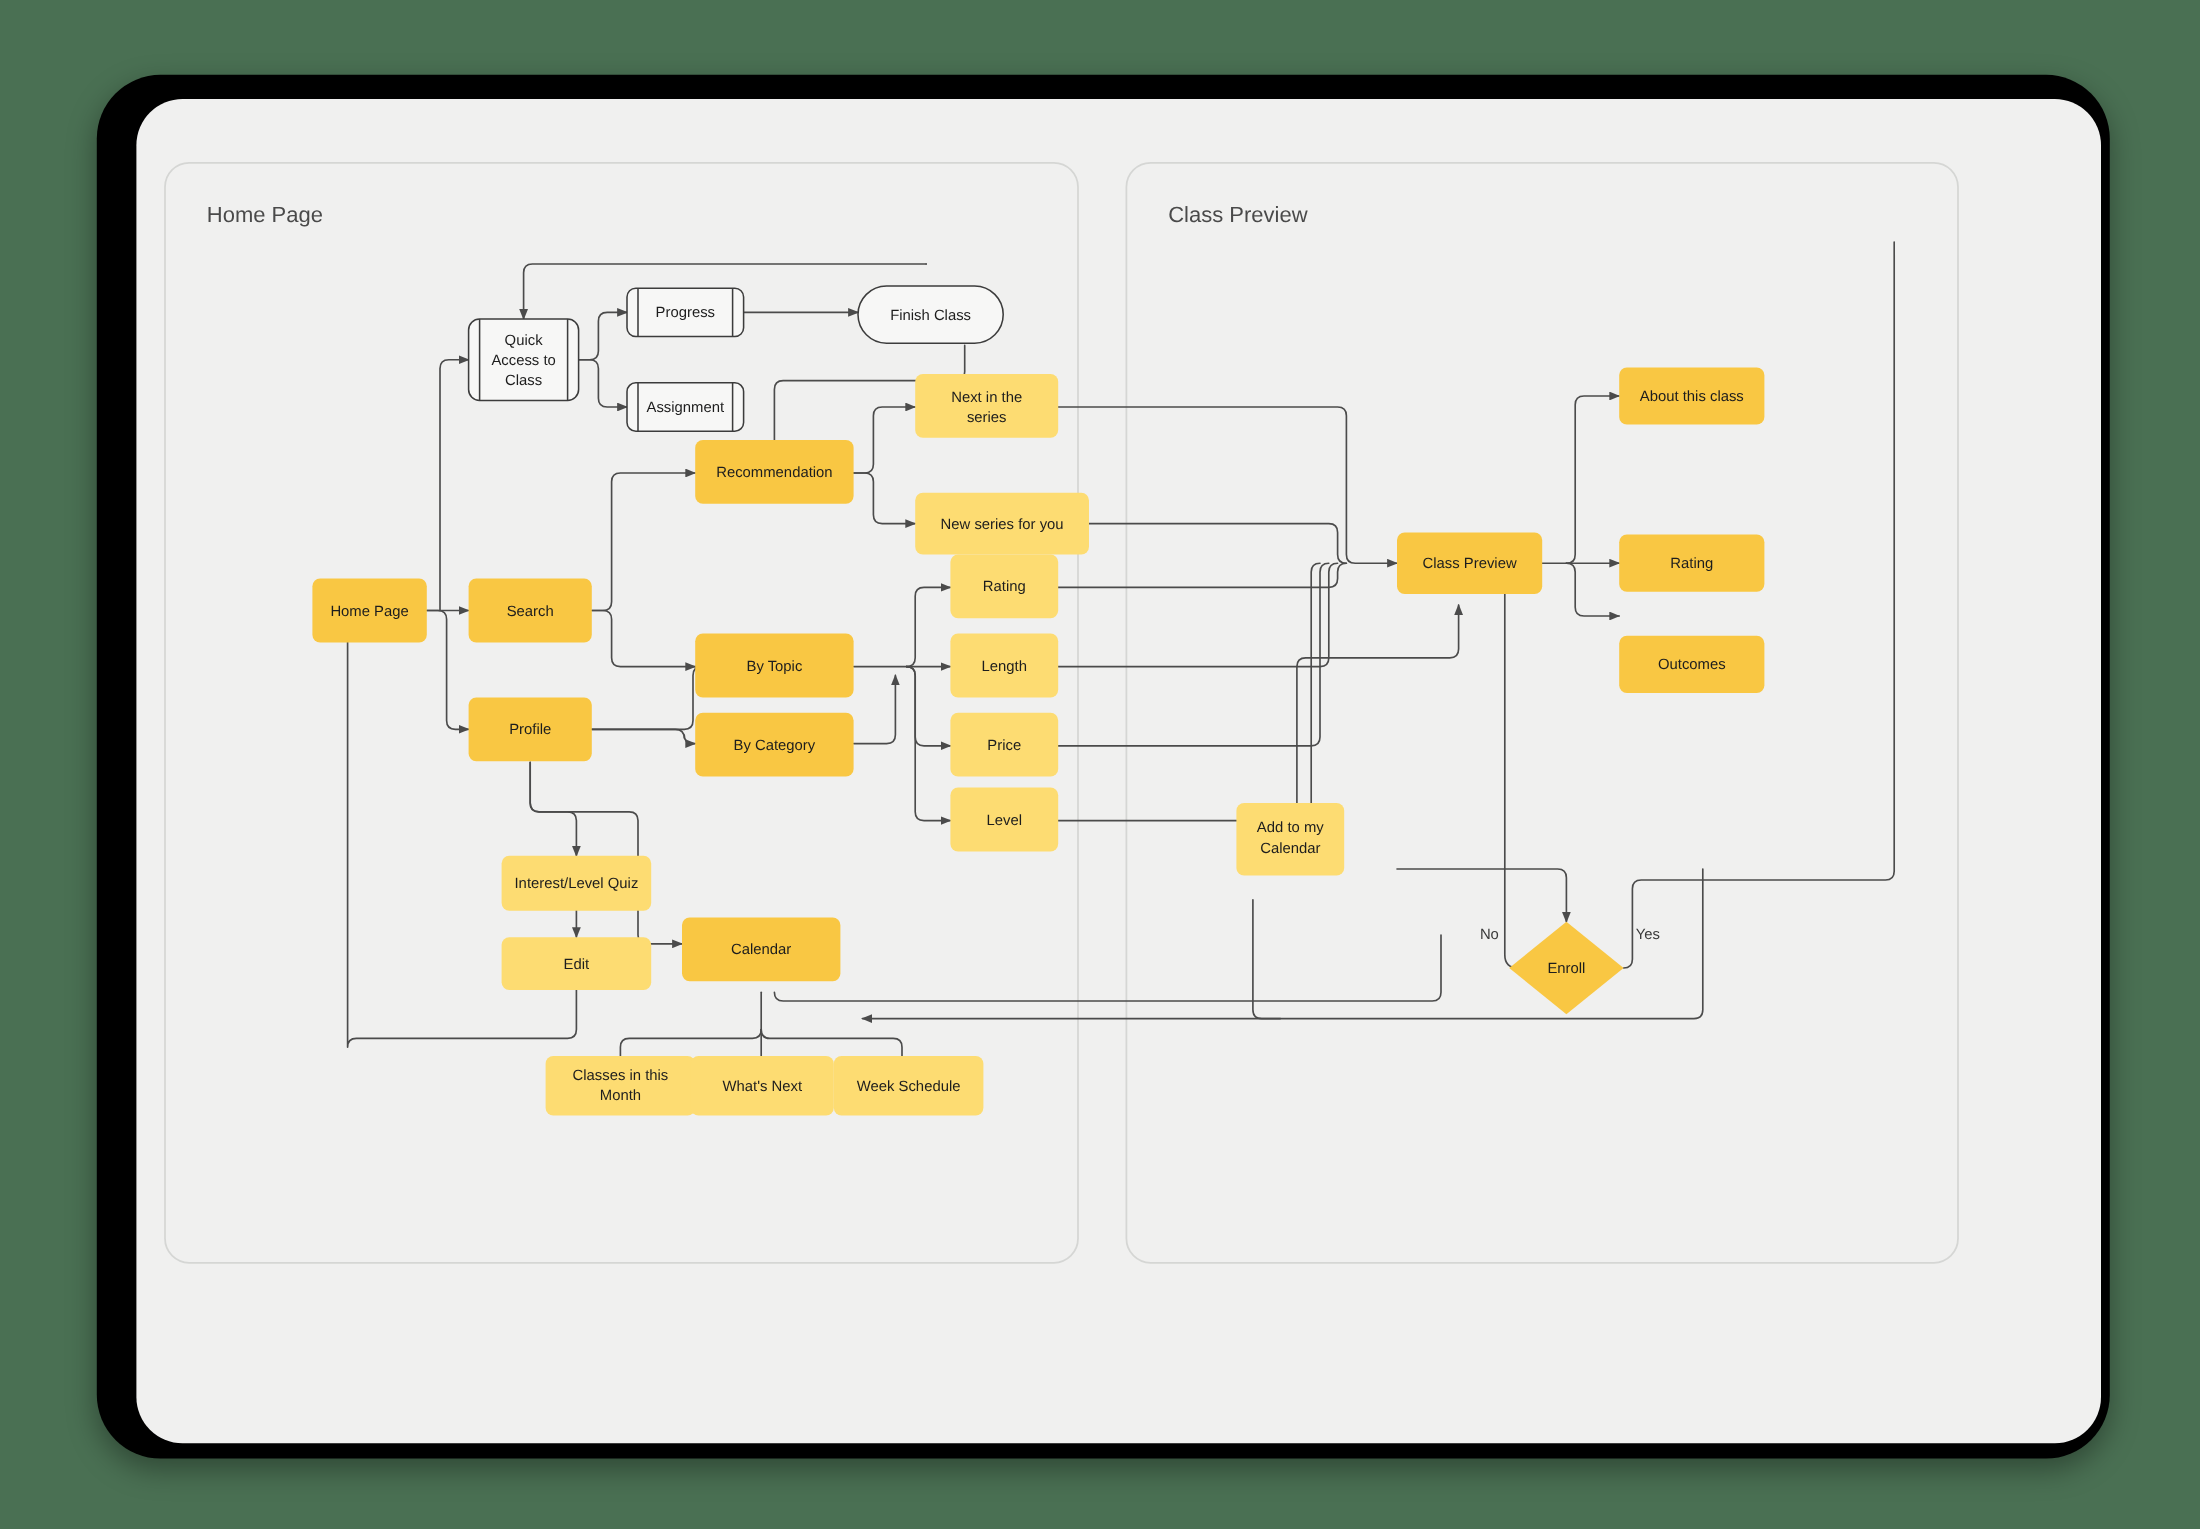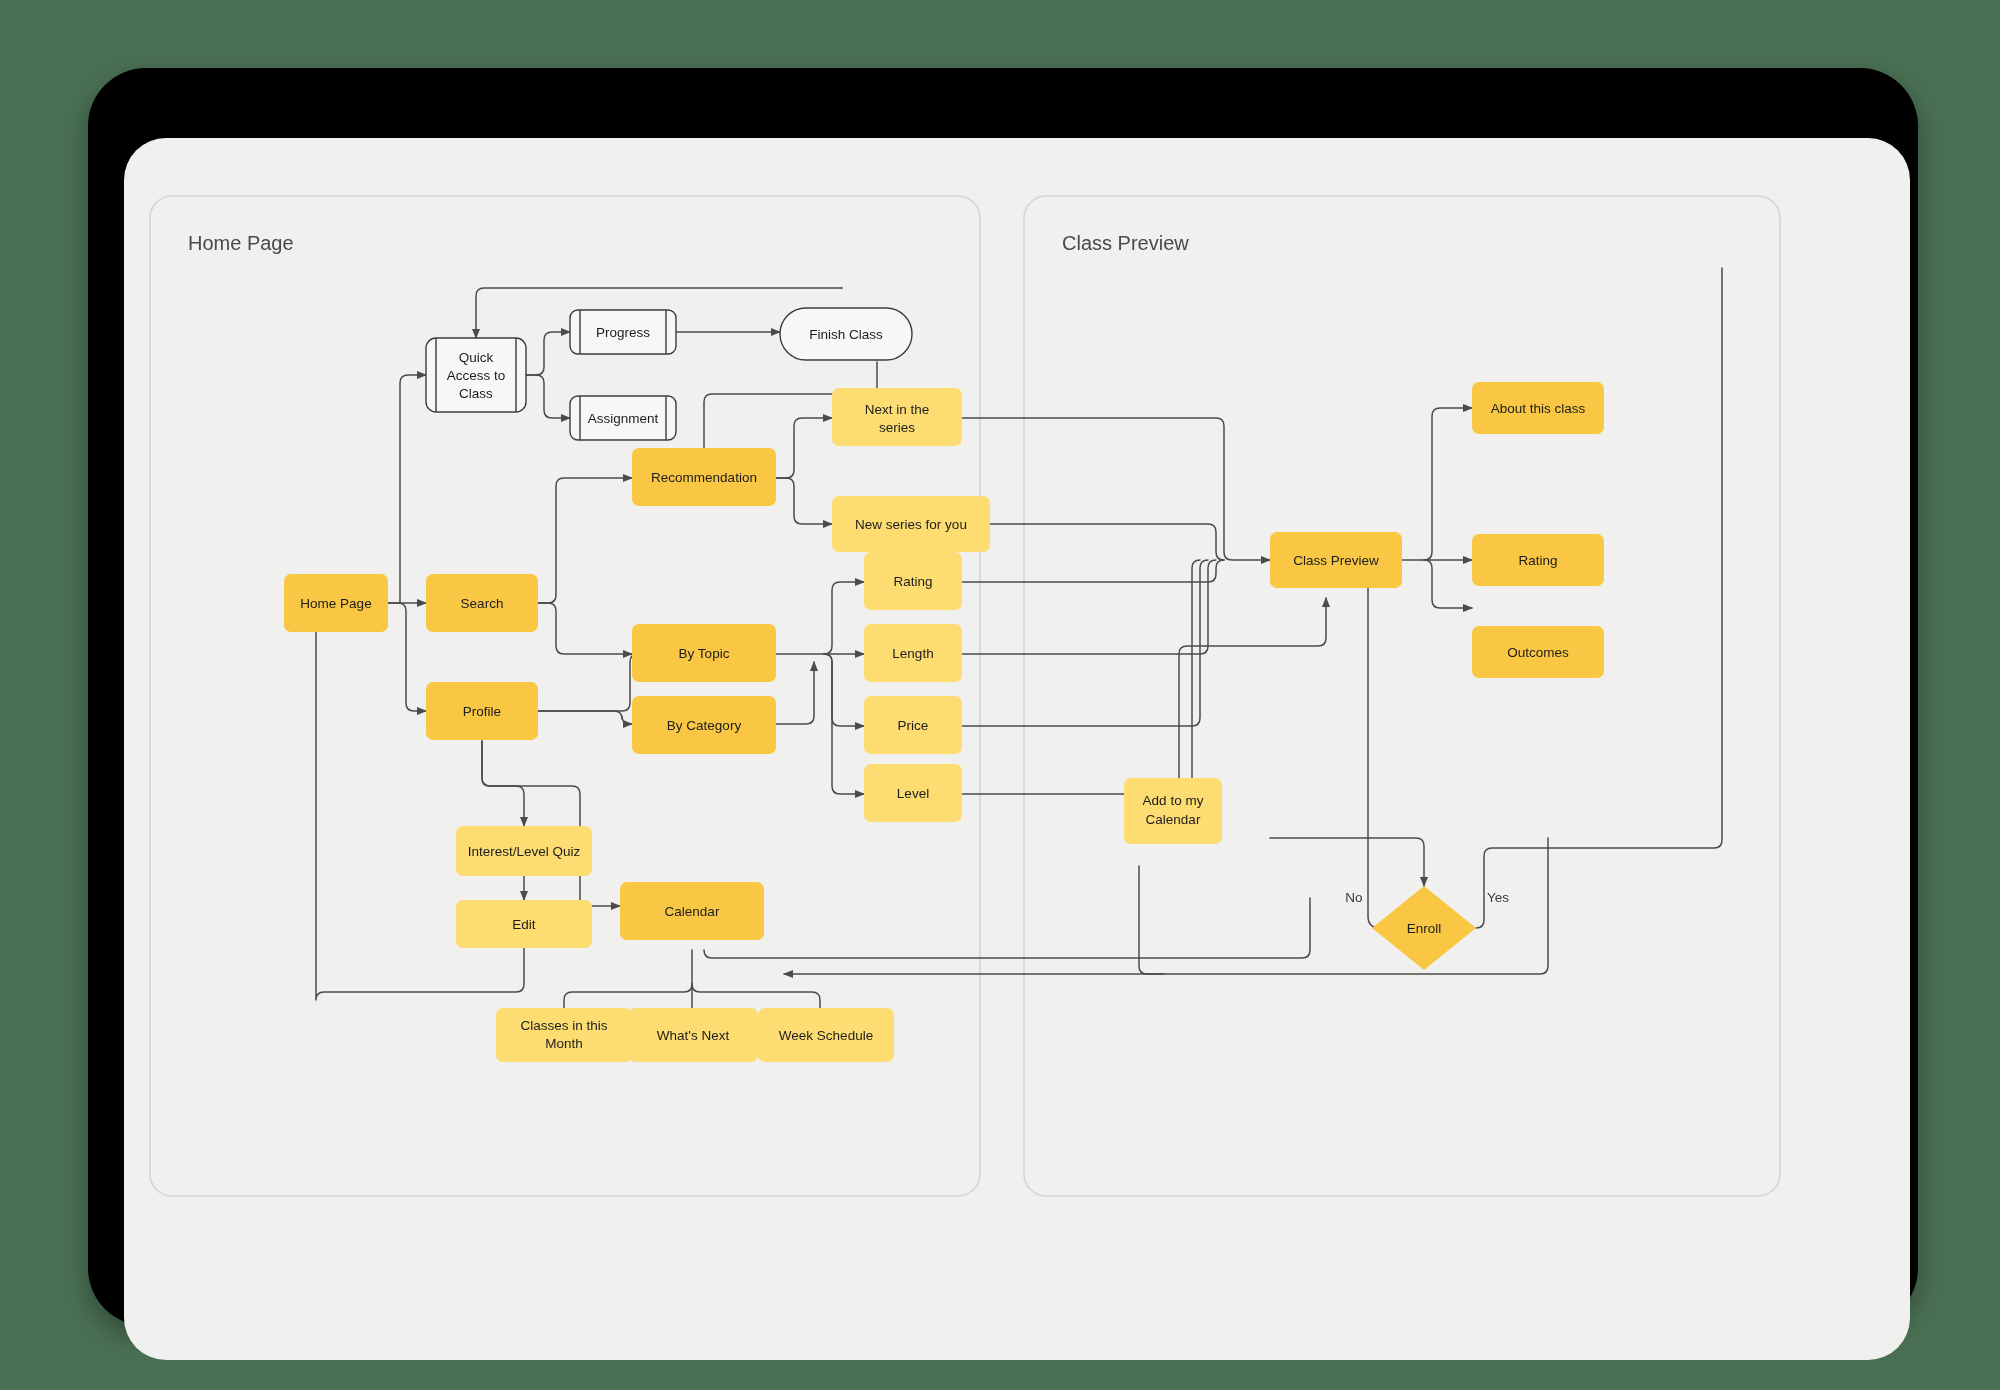--- a/index.html
+++ b/index.html
@@ -32,21 +32,20 @@
   }
   #screen {
     position: absolute;
     left: 36px;
     top: 22px;
     width: 1786px;
     height: 1222px;
     background: #f0f0ef;
     border-radius: 42px;
     overflow: hidden;
-    margin-top: 48px;
   }
   #canvas {
     position: absolute;
     left: 0;
     top: 0;
     width: 1786px;
     height: 1222px;
   }
   svg { display: block; }
   .grp-frame {

